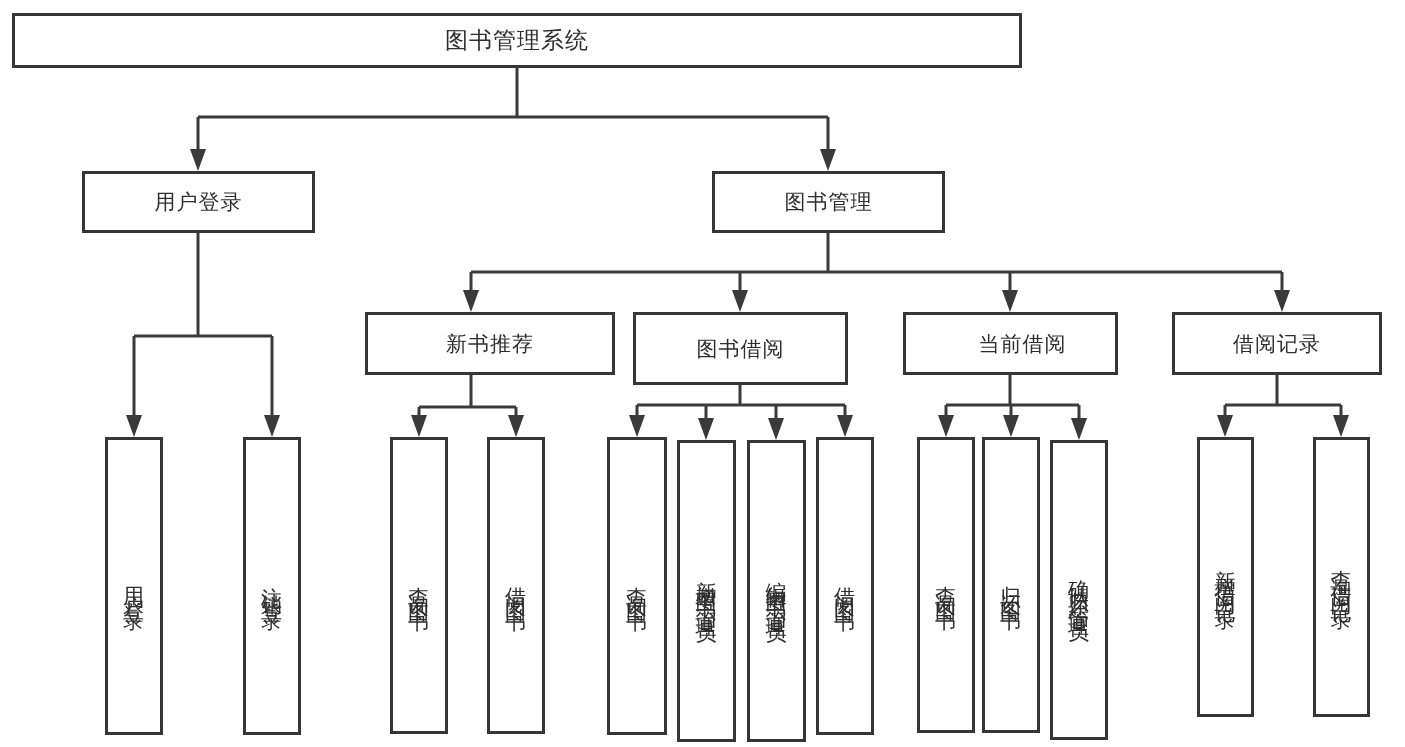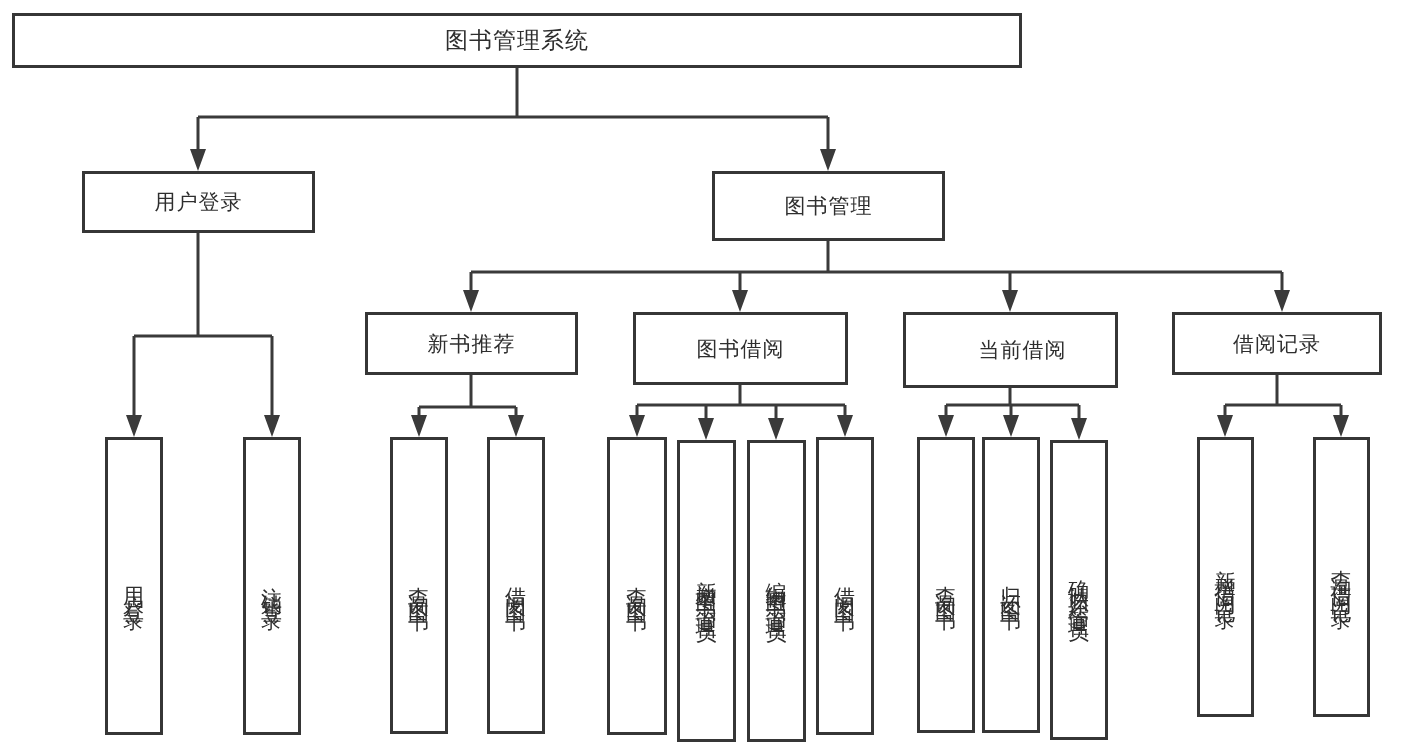--- a/index.html
+++ b/index.html
@@ -35,24 +35,24 @@
     writing-mode:vertical-rl;
     text-orientation:mixed;
     font-size:21px;
     line-height:1.1;
     letter-spacing:8px;
     color:#2e2e2e;
   }
   .tight{letter-spacing:6px;}
   #root{left:12px;top:13px;width:1010px;height:55px;font-size:23px;}
   #n-user-login{left:82px;top:171px;width:233px;height:62px;}
-  #n-book-mgmt{left:712px;top:171px;width:233px;height:70px;}
-  #n-new-rec{left:365px;top:312px;width:213px;height:63px;}
+  #n-book-mgmt{left:712px;top:171px;width:233px;height:62px;}
+  #n-new-rec{left:365px;top:312px;width:250px;height:63px;}
   #n-borrow{left:633px;top:312px;width:215px;height:73px;}
-  #n-current{left:903px;top:312px;width:215px;height:76px;padding-left:24px;}
+  #n-current{left:903px;top:312px;width:215px;height:63px;padding-left:24px;}
   #n-record{left:1172px;top:312px;width:210px;height:63px;}
   #lf-a1{left:105px;top:437px;width:58px;height:298px;}
   #lf-a2{left:243px;top:437px;width:58px;height:298px;}
   #lf-b1{left:390px;top:437px;width:58px;height:297px;}
   #lf-b2{left:487px;top:437px;width:58px;height:297px;}
   #lf-c1{left:607px;top:437px;width:60px;height:298px;}
   #lf-c2{left:677px;top:440px;width:59px;height:302px;}
   #lf-c3{left:747px;top:440px;width:59px;height:302px;}
   #lf-c4{left:816px;top:437px;width:58px;height:298px;}
   #lf-d1{left:917px;top:437px;width:58px;height:296px;}

